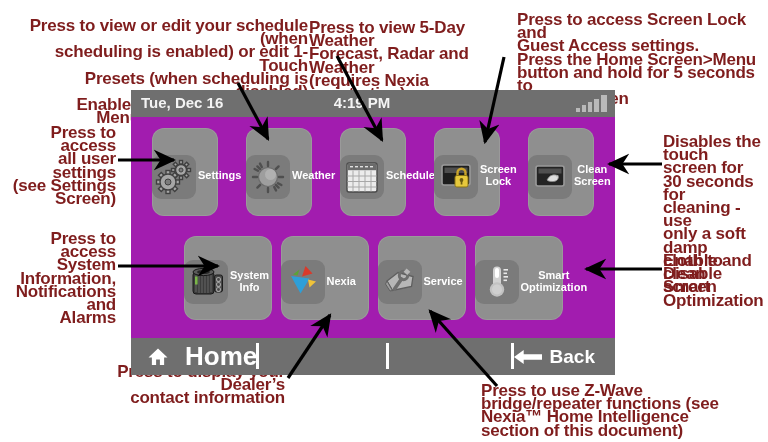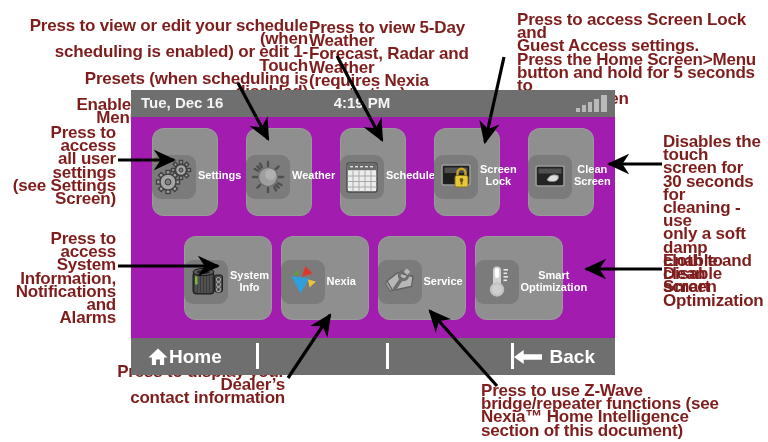--- a/index.html
+++ b/index.html
@@ -37,22 +37,22 @@
   #row2 .mbtn{width:88px;height:84px;}
   .tile{width:44px;height:44px;background:#7b7b7b;border-radius:9px;margin-top:10px;
         display:flex;align-items:center;justify-content:center;flex:0 0 auto;}
   #row2 .tile{margin-top:8px;}
   .mlabel{margin-top:6px;font-size:11px;font-weight:bold;color:#fff;text-align:center;
           line-height:12px;padding:0 2px;}
   
   #navbar{position:absolute;left:0;bottom:0;width:100%;height:37px;background:#6f6f6f;}
   .nav-div{position:absolute;top:5px;width:3px;height:26px;background:#fff;}
   #nd1{left:125px;} #nd2{left:255px;} #nd3{left:380px;}
-  .nav-home{position:absolute;left:16px;top:0;height:37px;display:flex;align-items:center;gap:0;
-            color:#fff;font-size:19px;font-weight:bold;}
+  .nav-home{position:absolute;left:16px;top:0;height:37px;display:flex;align-items:center;gap:16px;
+            color:#fff;font-size:26px;font-weight:bold;}
   .nav-back{position:absolute;right:20px;top:0;height:37px;display:flex;align-items:center;gap:8px;
             color:#fff;font-size:19px;font-weight:bold;}
   
   #arrows{position:absolute;left:0;top:0;width:768px;height:442px;pointer-events:none;z-index:6;}
 </style>
 </head>
 <body>
 
 <div id="canvas">
 

